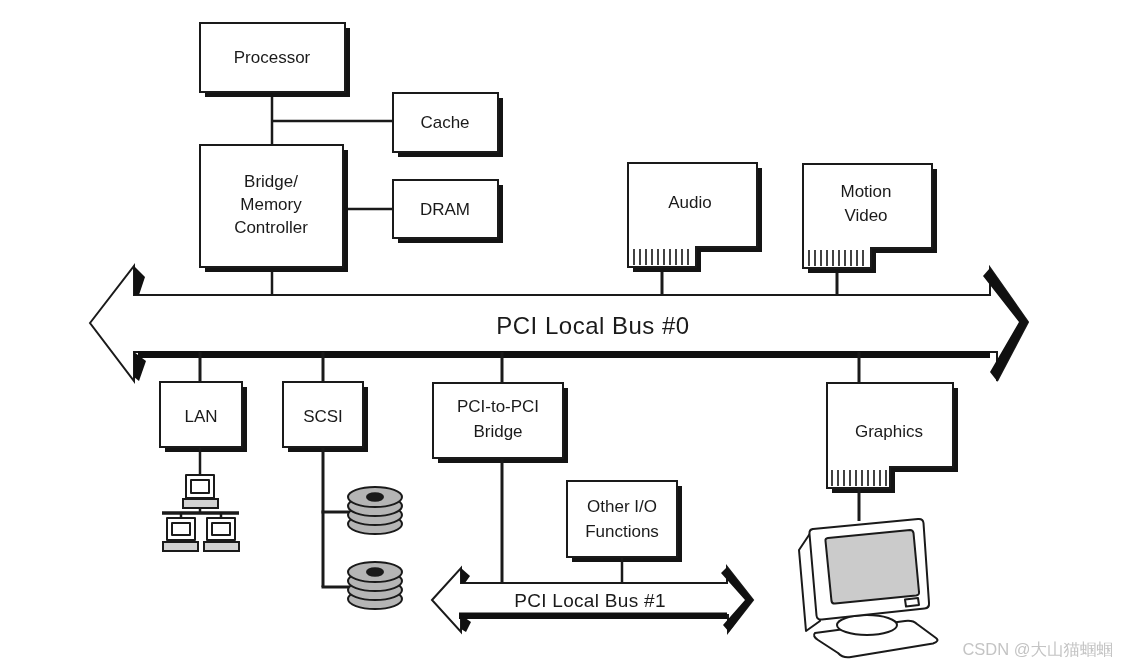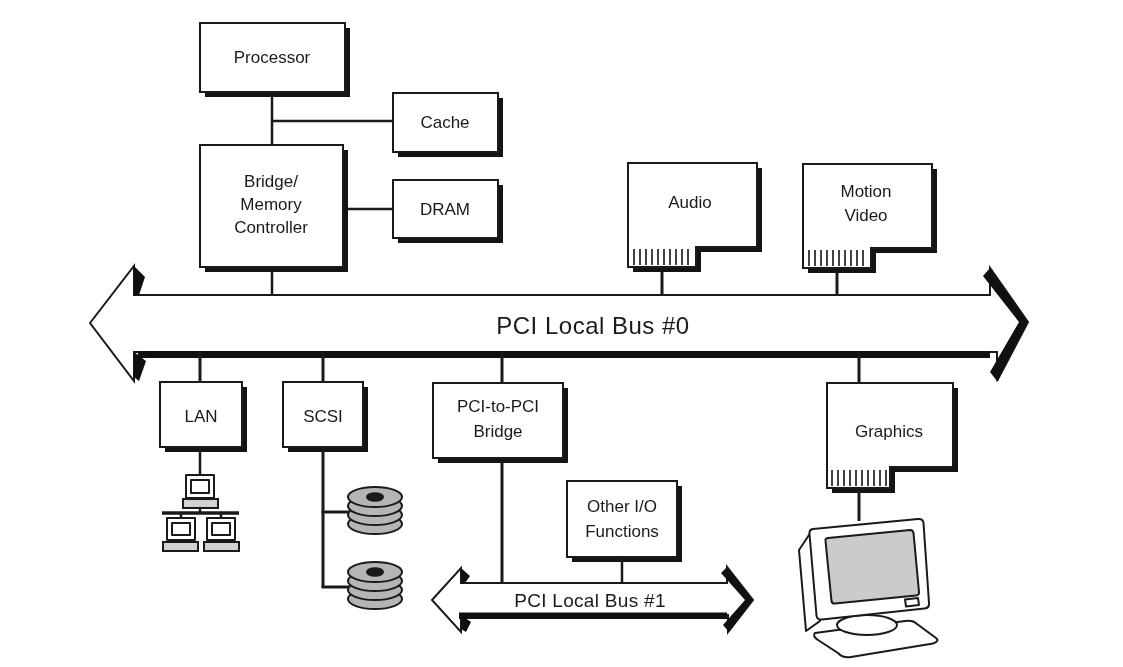--- a/index.html
+++ b/index.html
@@ -235,13 +235,14 @@
     <path class="white" d="M815,633 L905,621 Q913,620 917,624 L936,638 Q940,641 933,643.5 L851,657 Q843,658.5 838,653 L818,640 Q812,636 815,633 Z"></path>
     <ellipse class="white" cx="867" cy="625" rx="30" ry="10"></ellipse>
     <path class="white" d="M799,550 L813,529 L820,621 L806,631 Z"></path>
     <path class="white" d="M813,529 L918,519 Q923,518.5 923.5,523 L929,603 Q929.5,608 924.5,608.5 L822,619.5 Q817,620 816.5,615.5 L809.5,534 Q809,529.5 813,529 Z"></path>
     <path class="screen" d="M828,538 L910,530 Q913,530 913.5,533 L919,592 Q919.5,595 916,595.5 L835,603.5 Q832,604 831.5,601 L825.5,541 Q825,538.5 828,538 Z"></path>
     <polygon class="white" points="905,599.5 918,598 919,605 906,606.5" stroke-width="1.5"></polygon>
   </g>
 
 </svg>
 
+<div class="watermark">CSDN @大山猫蝈蝈</div>
 </div>
 
 </body></html>

